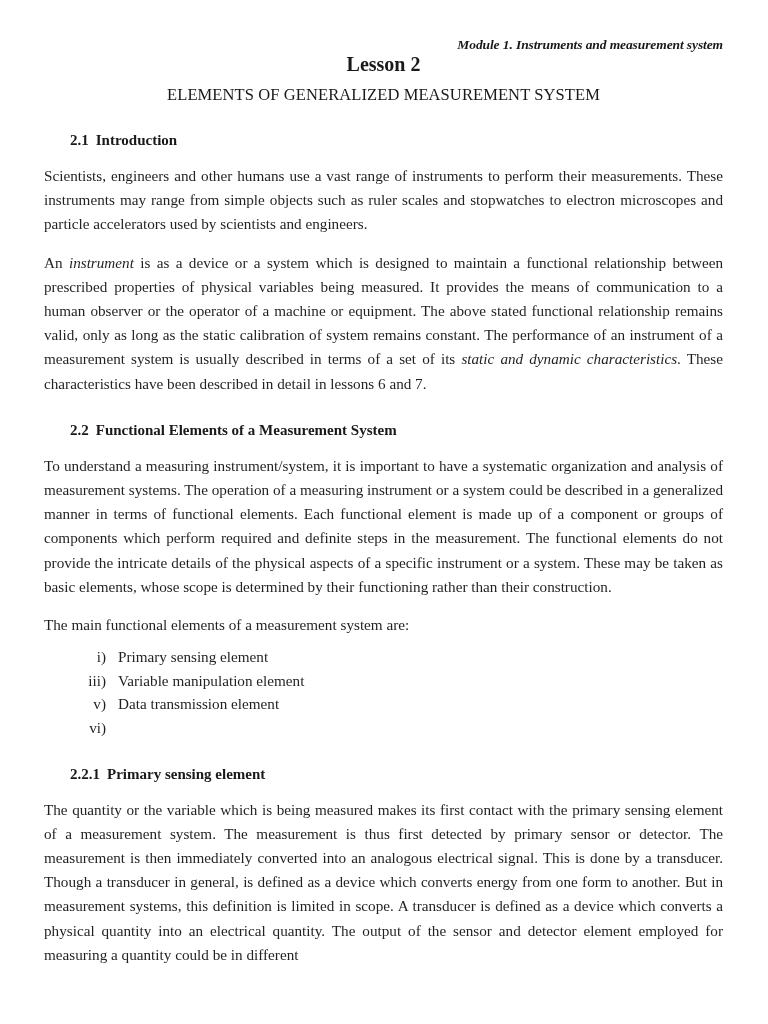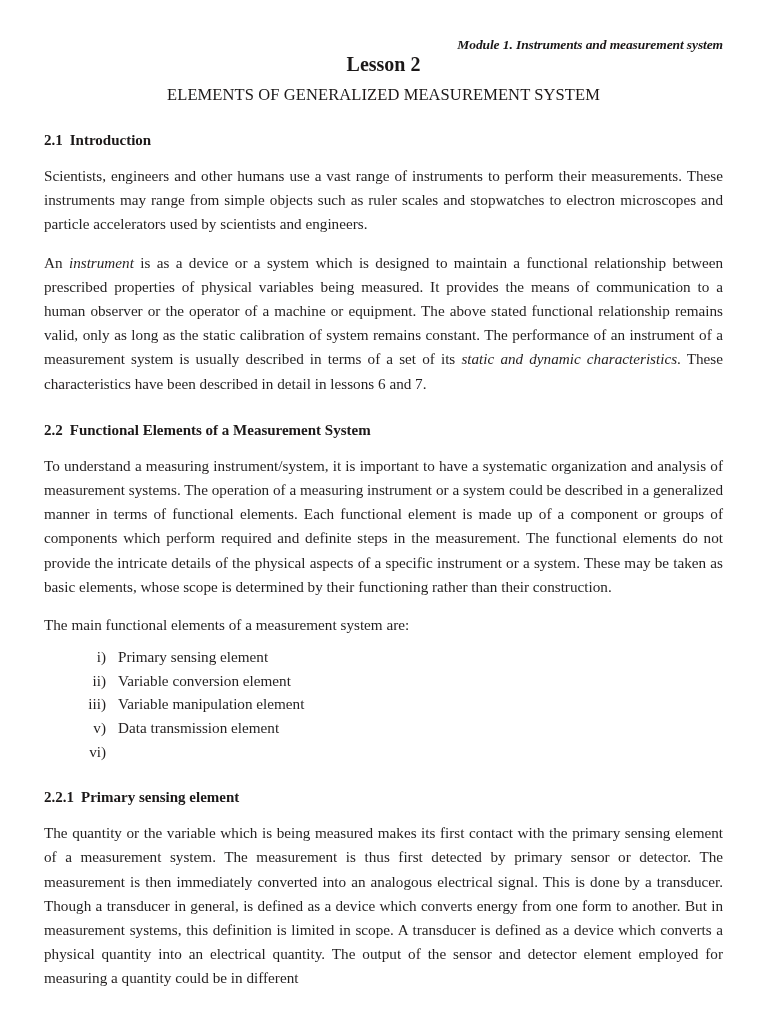--- a/index.html
+++ b/index.html
@@ -57,21 +57,21 @@
   }
 
   
   .sec-heading {
     font-weight: bold;
     font-size: 15px;
     line-height: 20px;
     margin: 24px 0 0 0;
     color: #1b1818;
   }
-  .sec-heading .num { margin-right: 7px; }
+  .sec-heading .num { margin-right: 7px; margin-left: 26px; }
 
   
   p.body {
     font-size: 15.2px;
     line-height: 24.2px;
     text-align: justify;
     text-justify: inter-word;
     margin: 14px 0 0 0;
     color: #221f1f;
   }
@@ -131,24 +131,20 @@
   <p class="body">To understand a measuring instrument/system, it is important to have a systematic organization and analysis of measurement systems. The operation of a measuring instrument or a system could be described in a generalized manner in terms of functional elements. Each functional element is made up of a component or groups of components which perform required and definite steps in the measurement. The functional elements do not provide the intricate details of the physical aspects of a specific instrument or a system. These may be taken as basic elements, whose scope is determined by their functioning rather than their construction.</p>
 
   <p class="body nojust">The main functional elements of a measurement system are:</p>
 
   <ul class="roman-list">
     <li>
       <span class="marker">i)</span>
       <span class="item-text">Primary sensing element</span>
     </li>
     <li>
-      <span class="marker">ii)</span>
-      <span class="item-text">Variable conversion element</span>
-    </li>
-    <li>
       <span class="marker">iii)</span>
       <span class="item-text">Variable manipulation element</span>
     </li>
     <li>
       <span class="marker">v)</span>
       <span class="item-text">Data transmission element</span>
     </li>
     <li>
       <span class="marker">vi)</span>
     </li>

